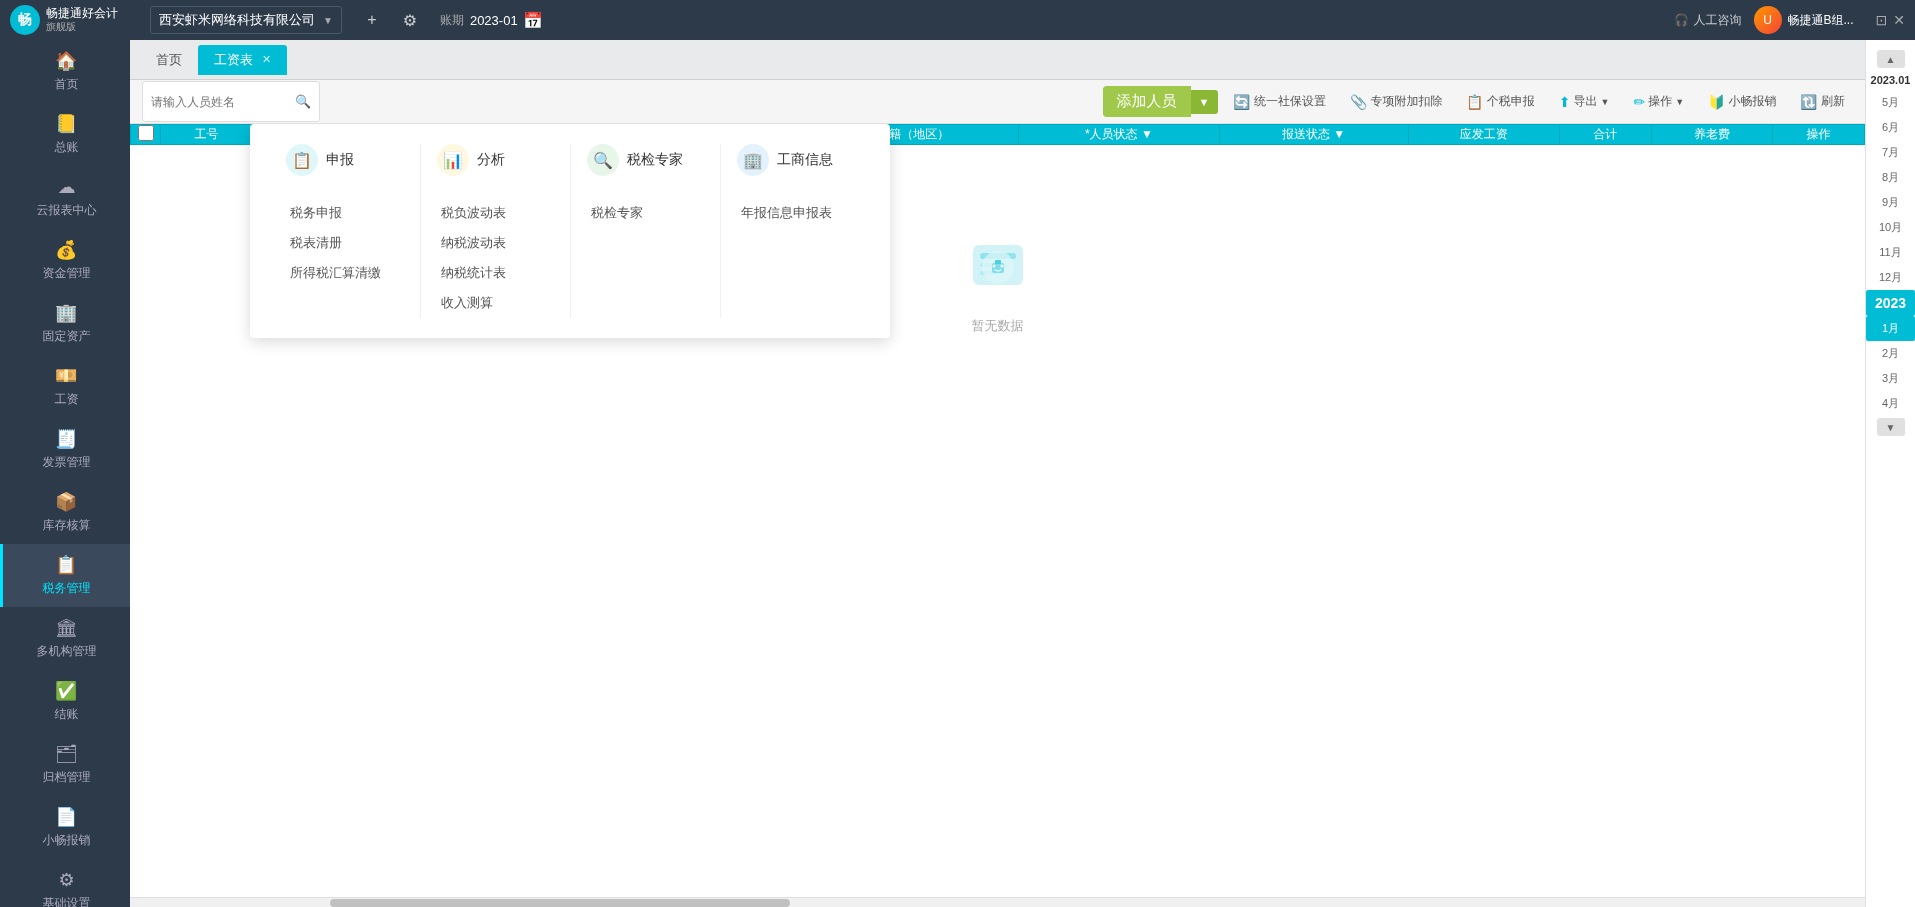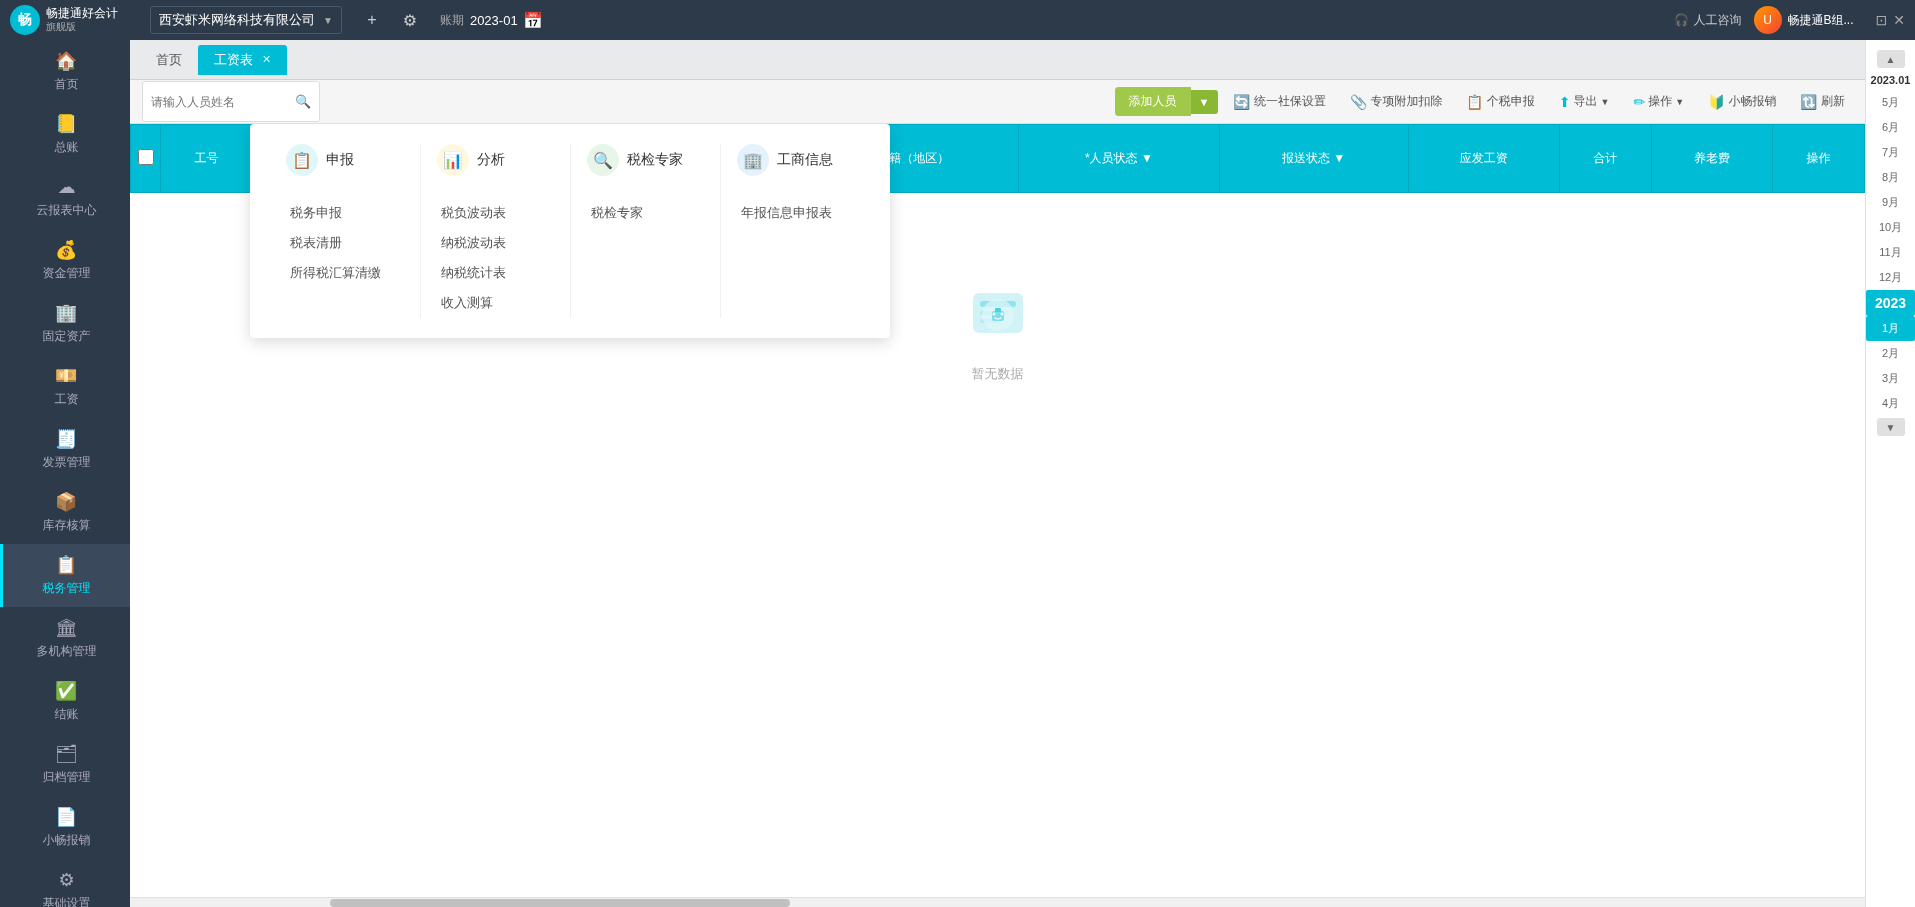--- a/index.html
+++ b/index.html
@@ -147,21 +147,21 @@
       border: 1px solid #ddd; background: white;
       border-radius: 3px; padding: 12px 8px; gap: 4px;
     }
     .search-input {
       border: none; outline: none; font-size: 12px; width: 140px; color: #999;
     }
     .search-icon { color: #999; font-size: 13px; }
     .add-btn {
       background: #a0c84a;
       color: white; border: none; border-radius: 3px;
-      padding: 6px 14px; font-size: 12px; cursor: pointer;
+      padding: 6px 14px; font-size: 15px; cursor: pointer;
       display: flex; align-items: center; gap: 4px;
       margin-left: auto;
     }
     .add-btn-arrow {
       background: #8ab835;
       color: white; border: none; border-radius: 0 3px 3px 0;
       padding: 6px 8px; font-size: 11px; cursor: pointer;
     }
     .toolbar-action {
       display: flex; align-items: center; gap: 3px;
@@ -177,21 +177,21 @@
       position: relative;
     }
     .data-table {
       width: 100%;
       border-collapse: collapse;
       font-size: 12px;
     }
     .data-table thead tr th {
       background: #00bcd4;
       color: white;
-      padding: 24px 6px;
+      padding: 0 6px;
       border: 1px solid #00a8c0;
       white-space: nowrap;
       font-weight: normal;
       text-align: center;
     }
     .checkbox-cell { width: 30px; }
     .th-checkbox {
       width: 16px; height: 16px; cursor: pointer;
     }
 

